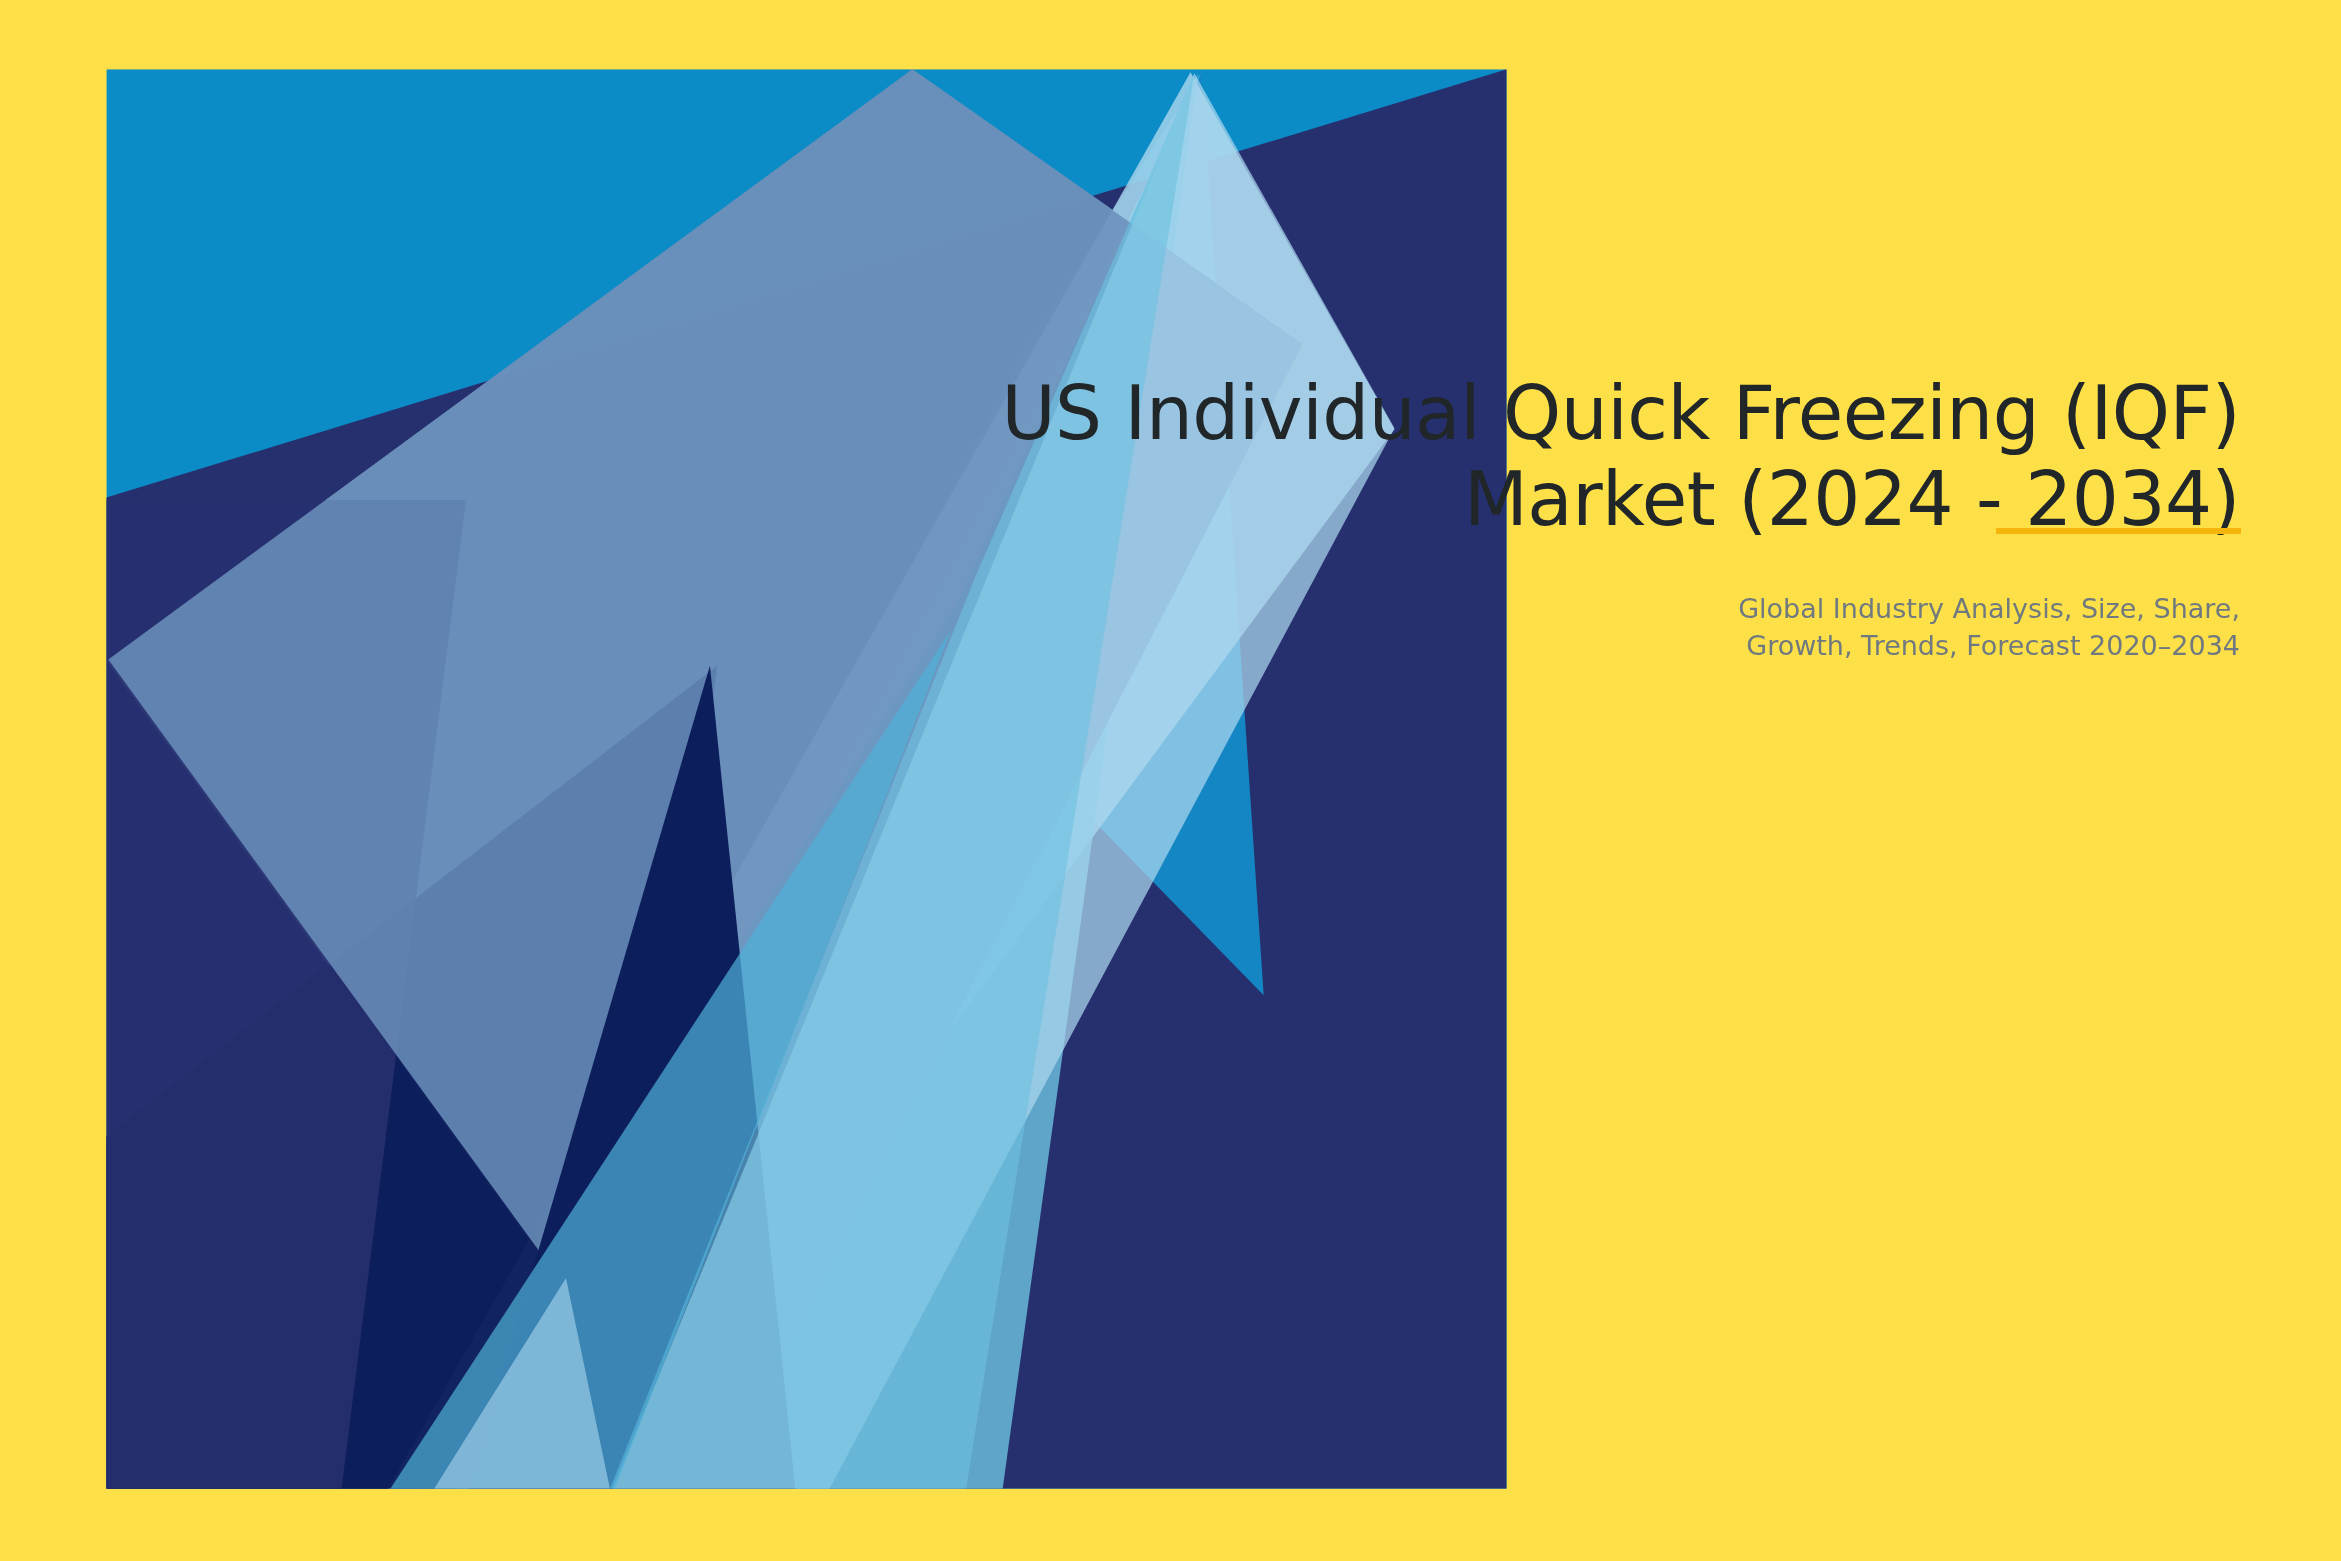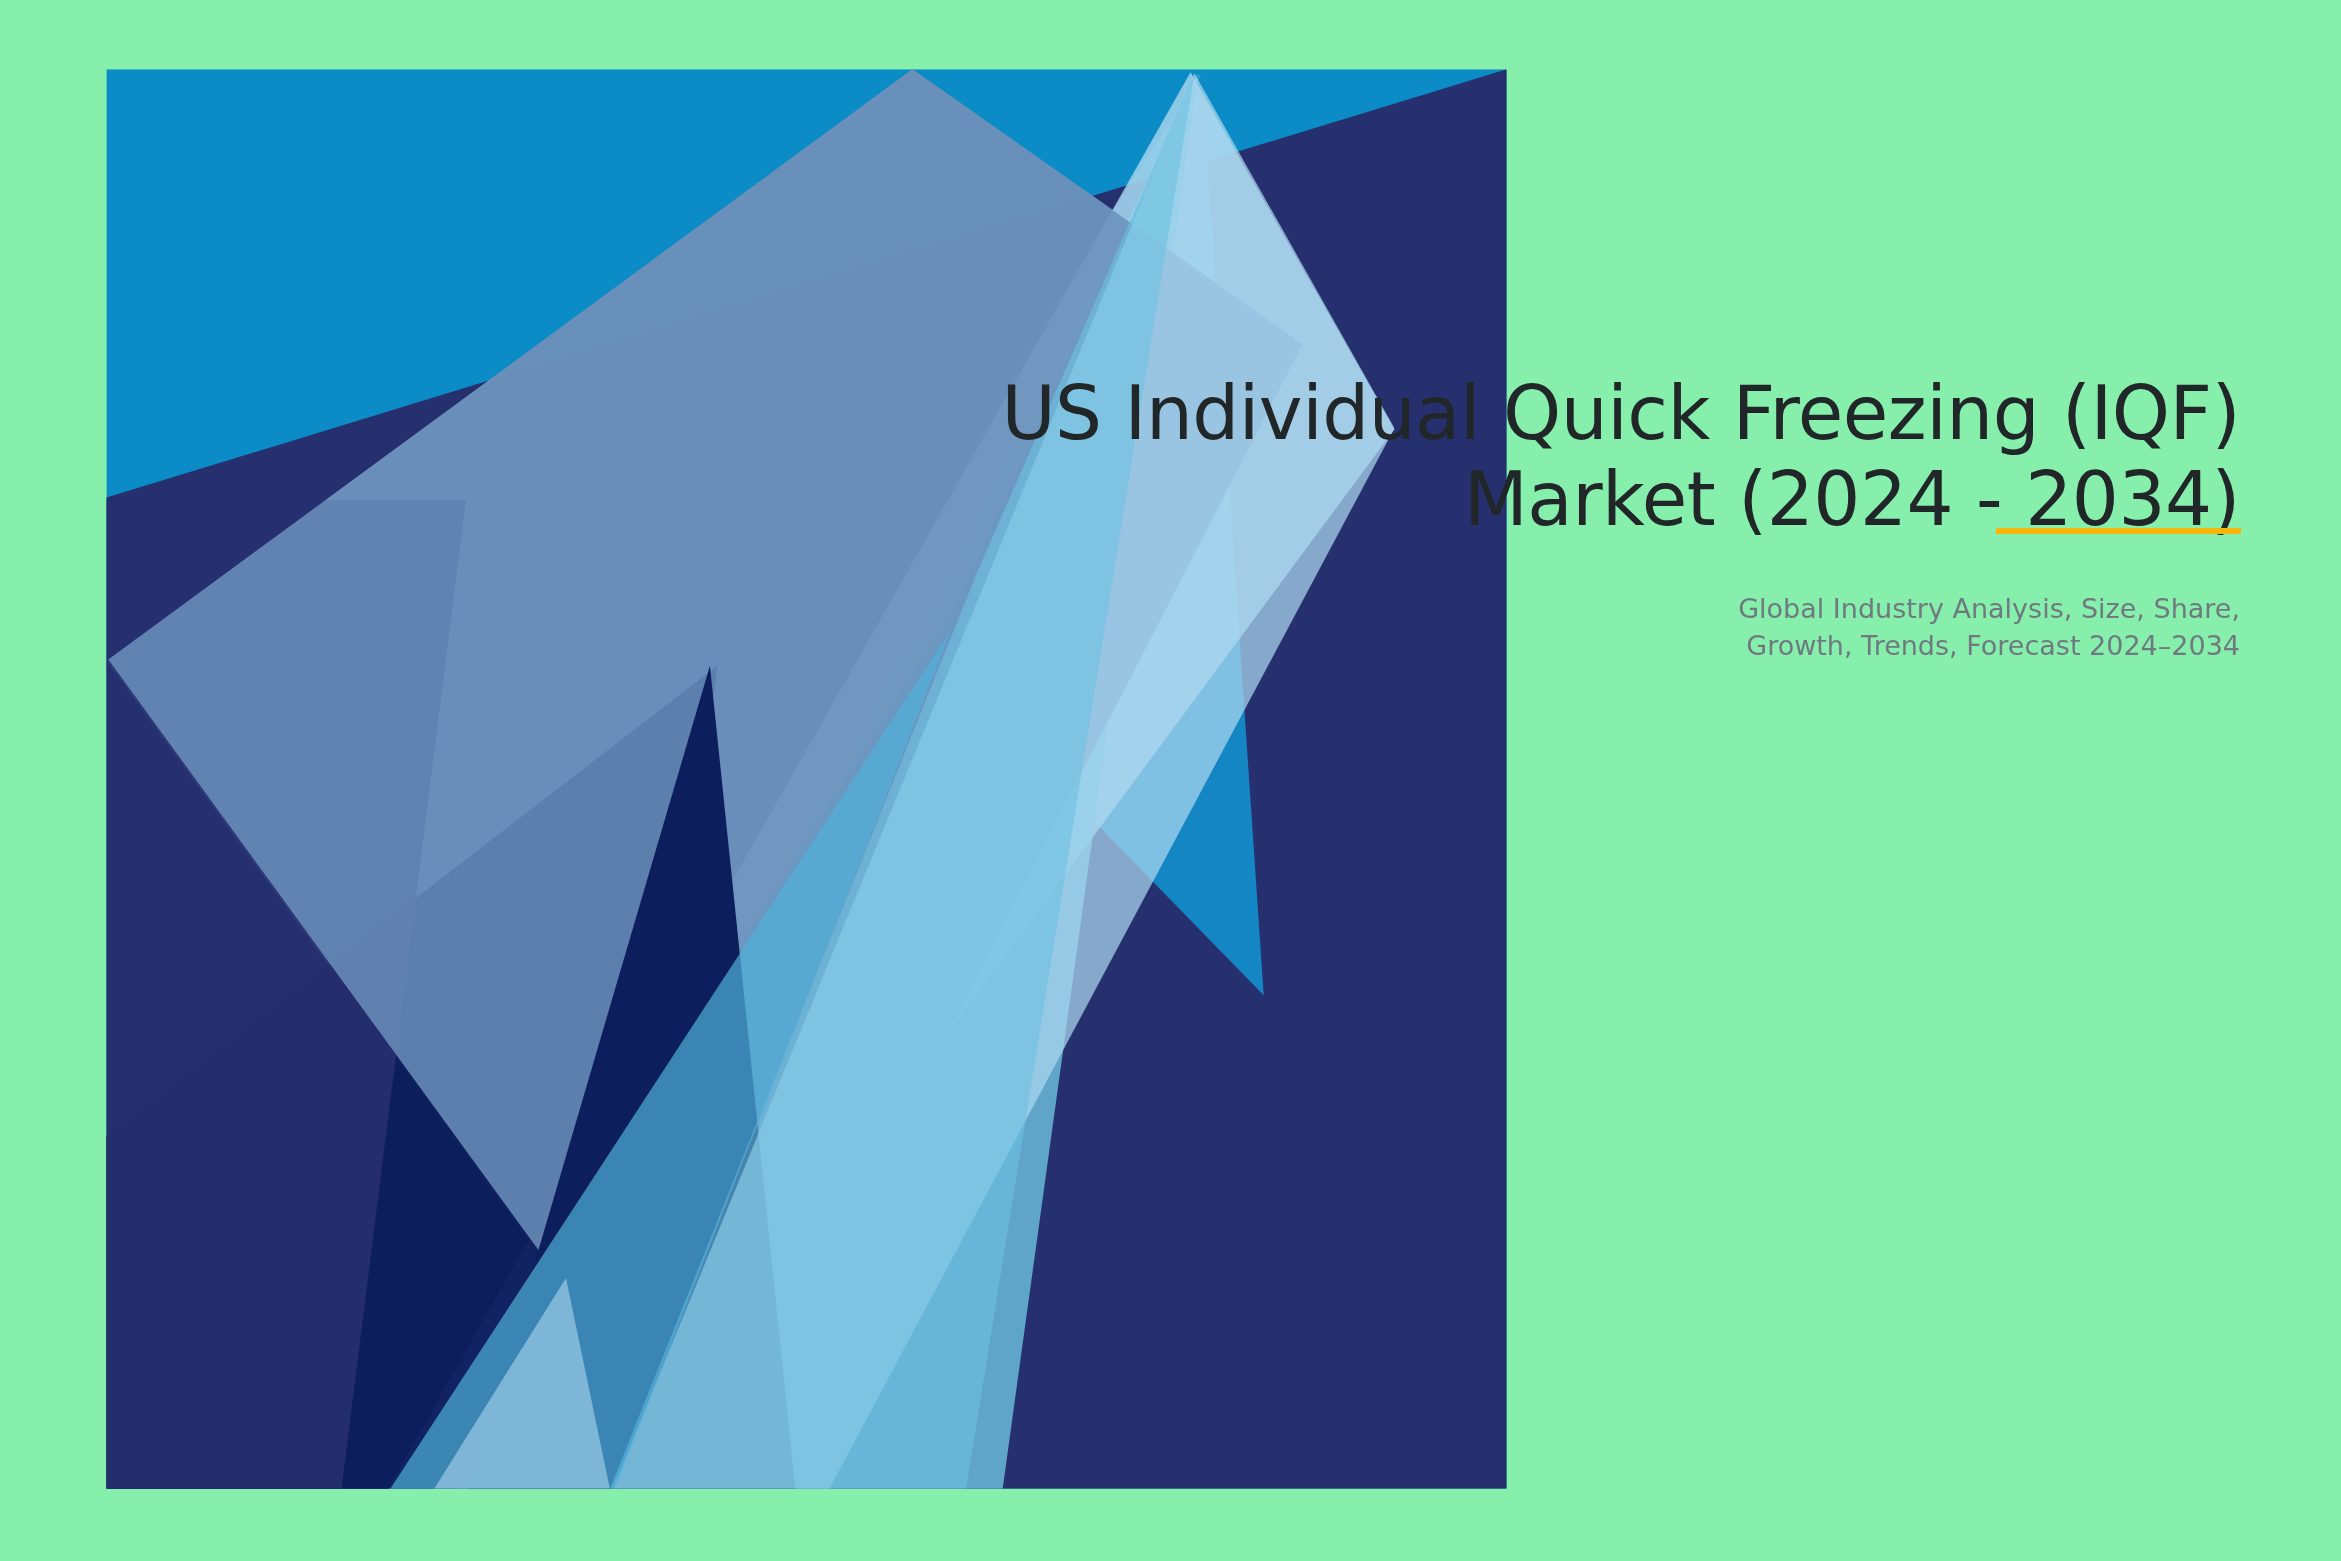--- a/index.html
+++ b/index.html
@@ -10,21 +10,21 @@
     width: 2342px;
     height: 1561px;
     background: #f7f9fb;
     font-family: "DejaVu Sans", sans-serif;
     overflow: hidden;
   }
   #cover {
     position: relative;
     width: 2342px;
     height: 1561px;
-    background: #86efac;
+    background: #fde047;
   }
   #artwork {
     position: absolute;
     left: 0;
     top: 0;
     width: 2342px;
     height: 1561px;
   }
   #text-block {
     position: absolute;
@@ -114,19 +114,19 @@
 
       <polygon points="1160,2620 1250,3052 890,3052" fill="#abd7ee" opacity="0.6"></polygon>
 
     </g>
   </svg>
 
   <div id="text-block">
     <h1 id="title">US Individual Quick Freezing (IQF)
 Market (2024 - 2034)</h1>
     <p id="subtitle">Global Industry Analysis, Size, Share,
-Growth, Trends, Forecast 2024–2034</p>
+Growth, Trends, Forecast 2020–2034</p>
   </div>
 
   <div id="title-accent"></div>
 
 </div>
 
 
 </body></html>

